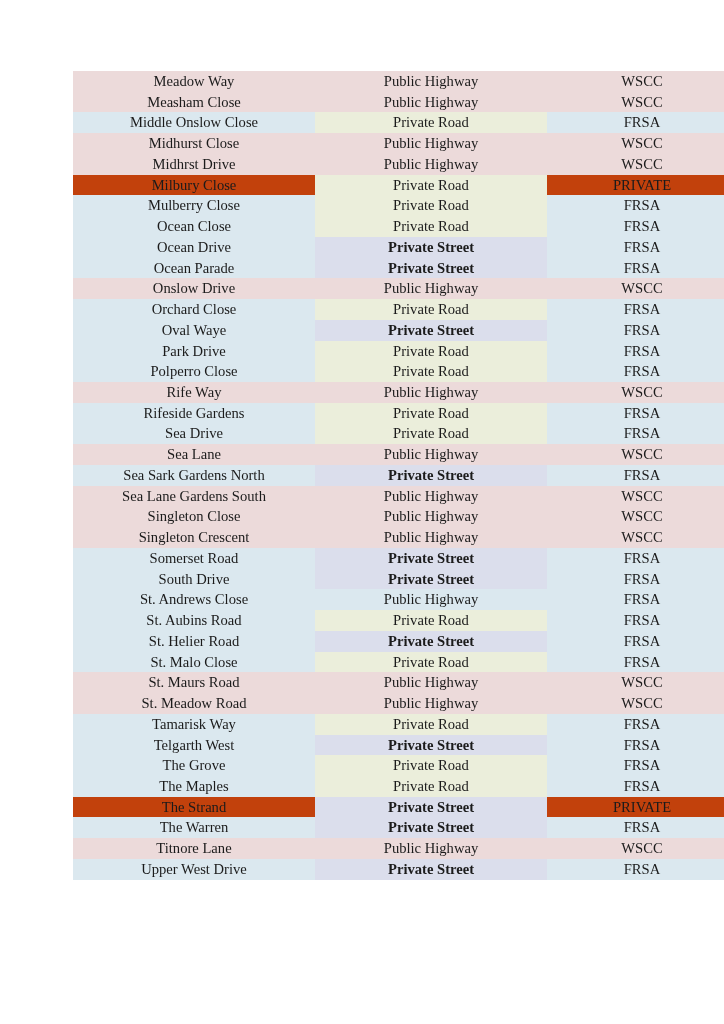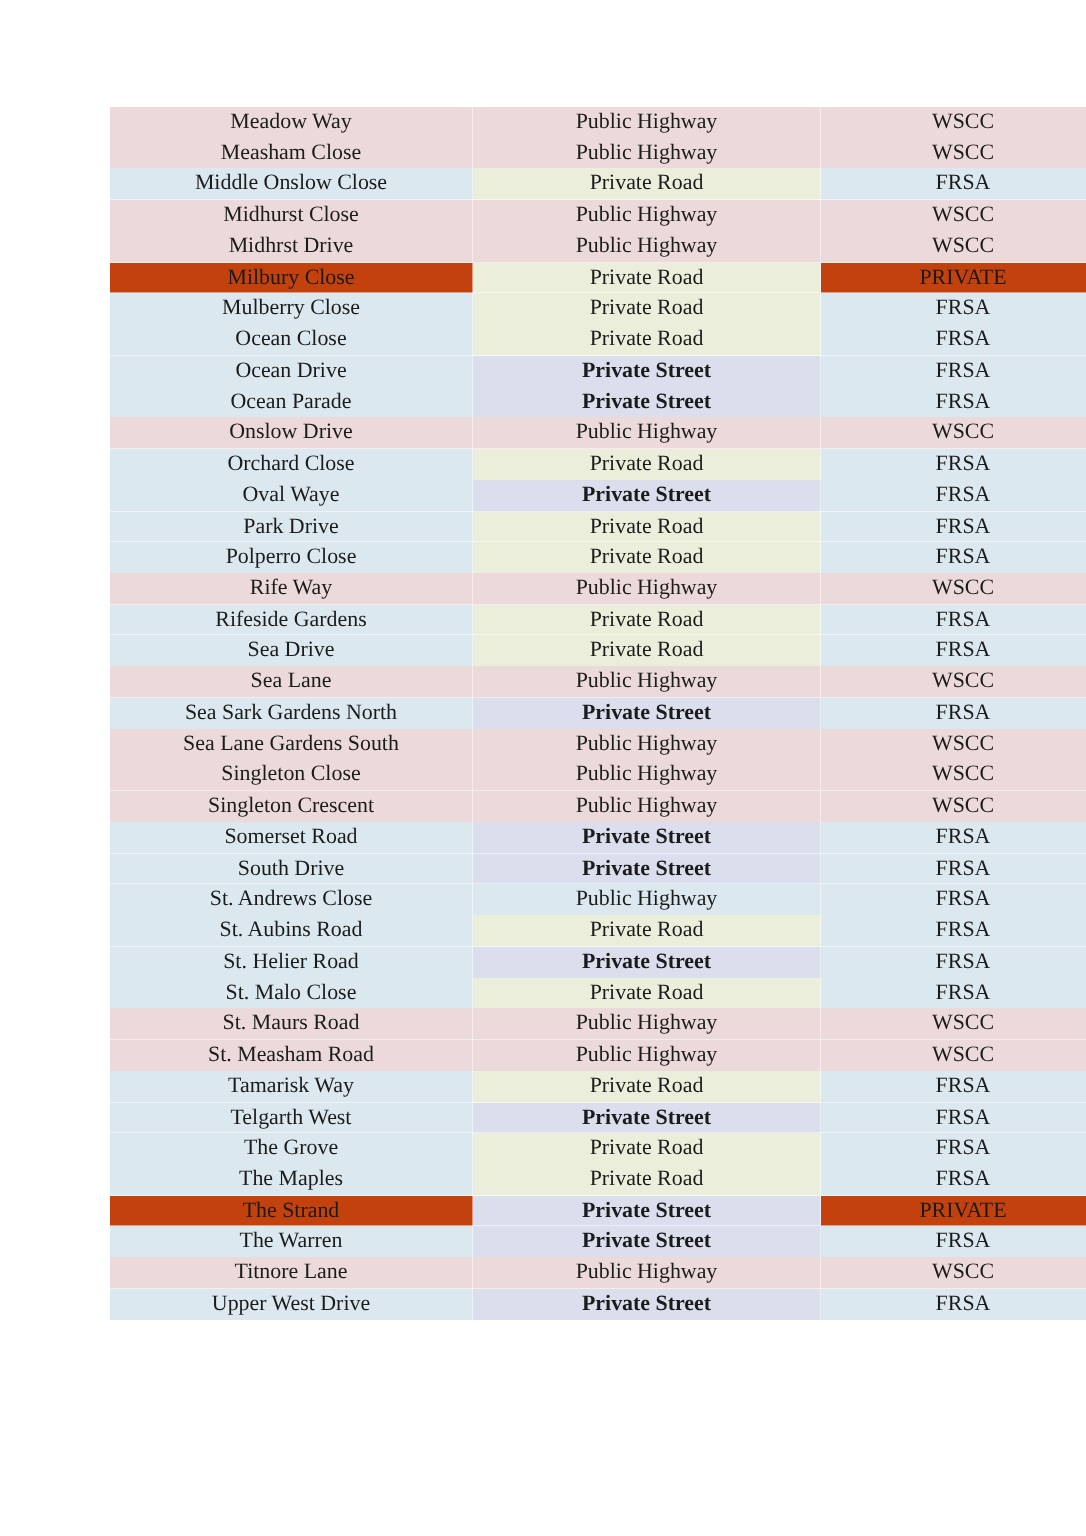--- a/index.html
+++ b/index.html
@@ -207,21 +207,21 @@
         <td class="col-name-cell">St. Malo Close</td>
         <td class="col-type-cell type-private-road">Private Road</td>
         <td class="col-auth-cell">FRSA</td>
       </tr>
       <tr class="auth-WSCC">
         <td class="col-name-cell">St. Maurs Road</td>
         <td class="col-type-cell type-public-highway">Public Highway</td>
         <td class="col-auth-cell">WSCC</td>
       </tr>
       <tr class="auth-WSCC">
-        <td class="col-name-cell">St. Measham Road</td>
+        <td class="col-name-cell">St. Meadow Road</td>
         <td class="col-type-cell type-public-highway">Public Highway</td>
         <td class="col-auth-cell">WSCC</td>
       </tr>
       <tr class="auth-FRSA">
         <td class="col-name-cell">Tamarisk Way</td>
         <td class="col-type-cell type-private-road">Private Road</td>
         <td class="col-auth-cell">FRSA</td>
       </tr>
       <tr class="auth-FRSA">
         <td class="col-name-cell">Telgarth West</td>

